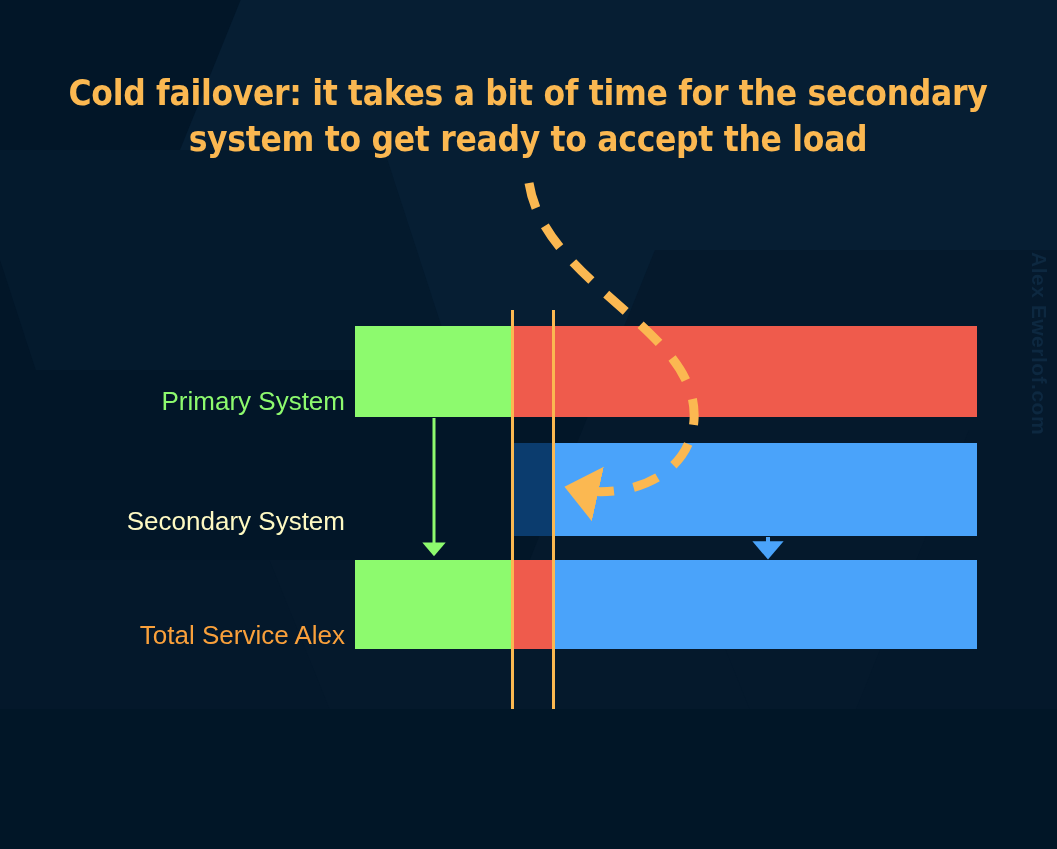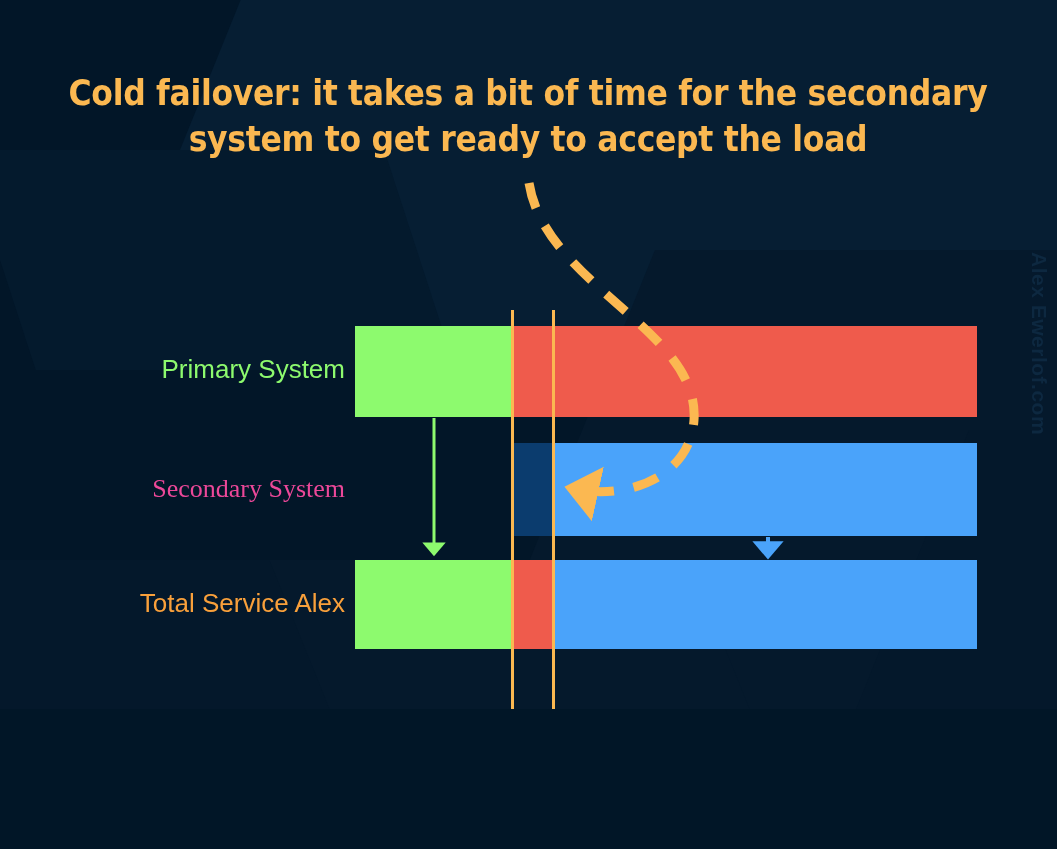--- a/index.html
+++ b/index.html
@@ -46,23 +46,24 @@
     line-height: 46px;
     letter-spacing: -0.3px;
   }
 
   
   .row-label {
     position: absolute;
     text-align: left;
     font-size: 26px;
     white-space: nowrap;
+    margin-top: 32px;
   }
   .lbl-primary   { right: 712px; top: 354px; color: #8DFA6E; }
-  .lbl-secondary { right: 712px; top: 474px; color: #ec4899; font-family: Liberation Serif, serif; }
+  .lbl-secondary { right: 712px; top: 474px; color: #fef9c3; }
   .lbl-total     { right: 712px; top: 588px; color: #F9A03B; }
 
   
   .bar {
     position: absolute;
     display: flex;
   }
   .seg { height: 100%; }
   .seg-green { background: #8DFA6E; }
   .seg-red   { background: #EF5B4C; }

